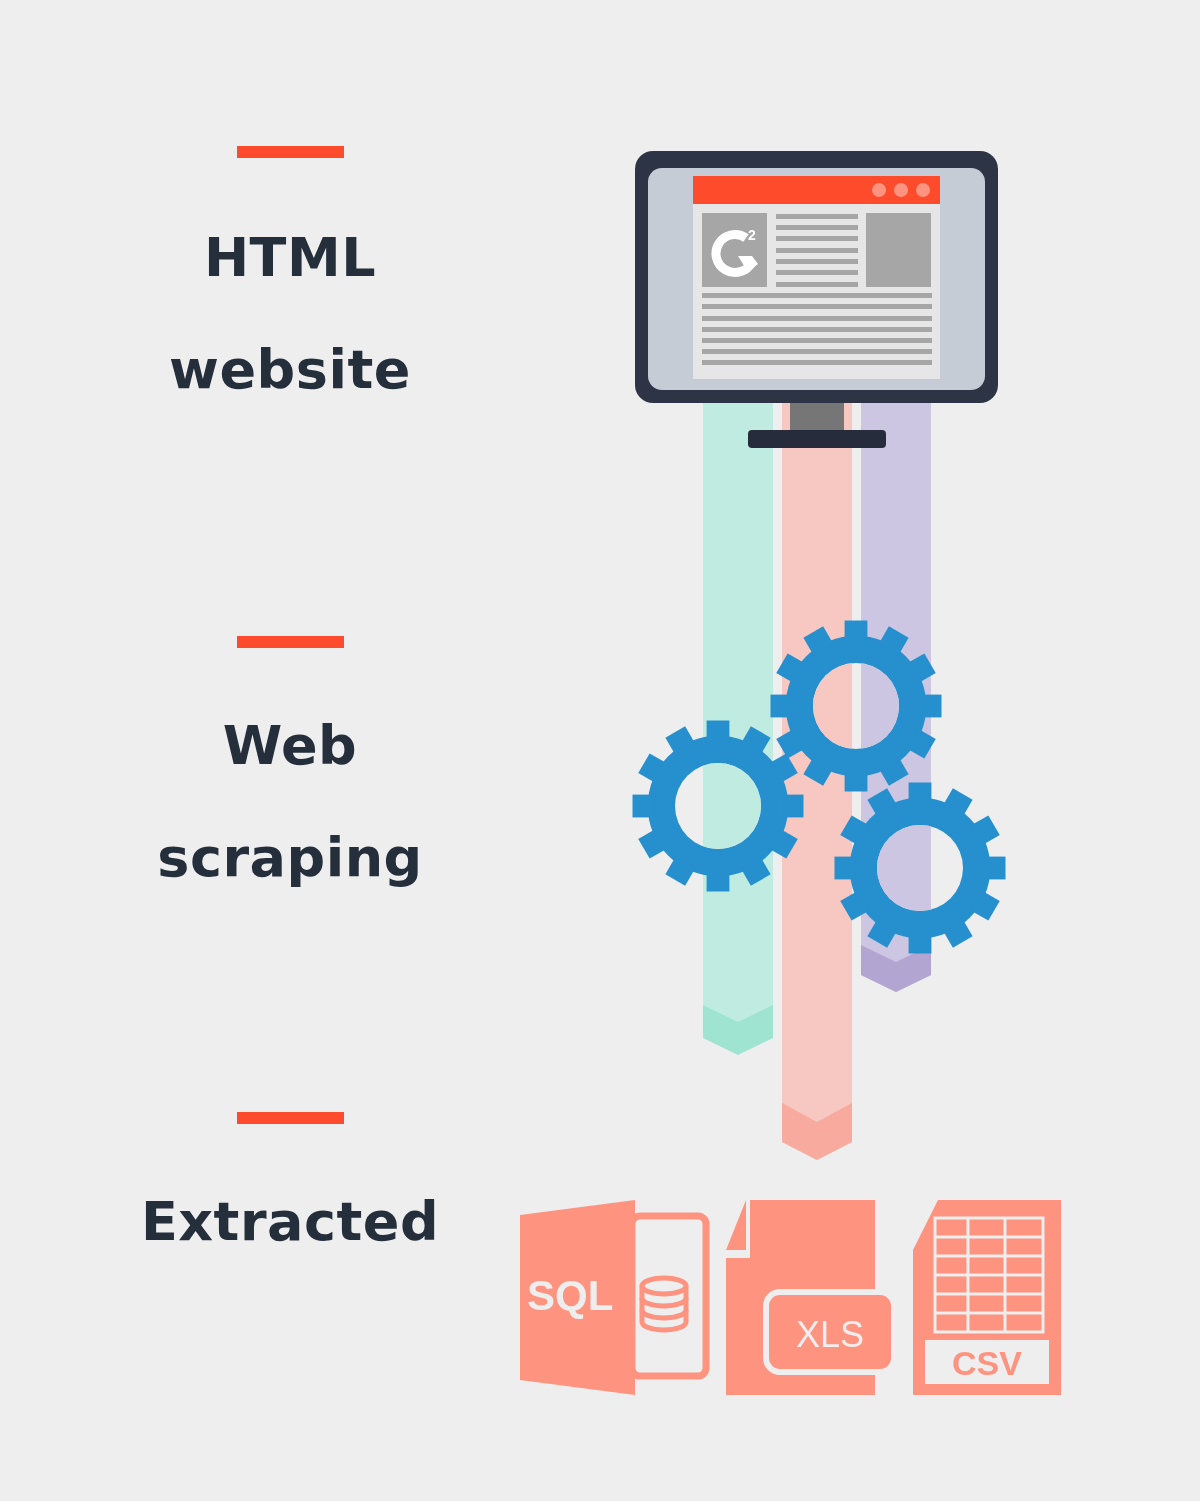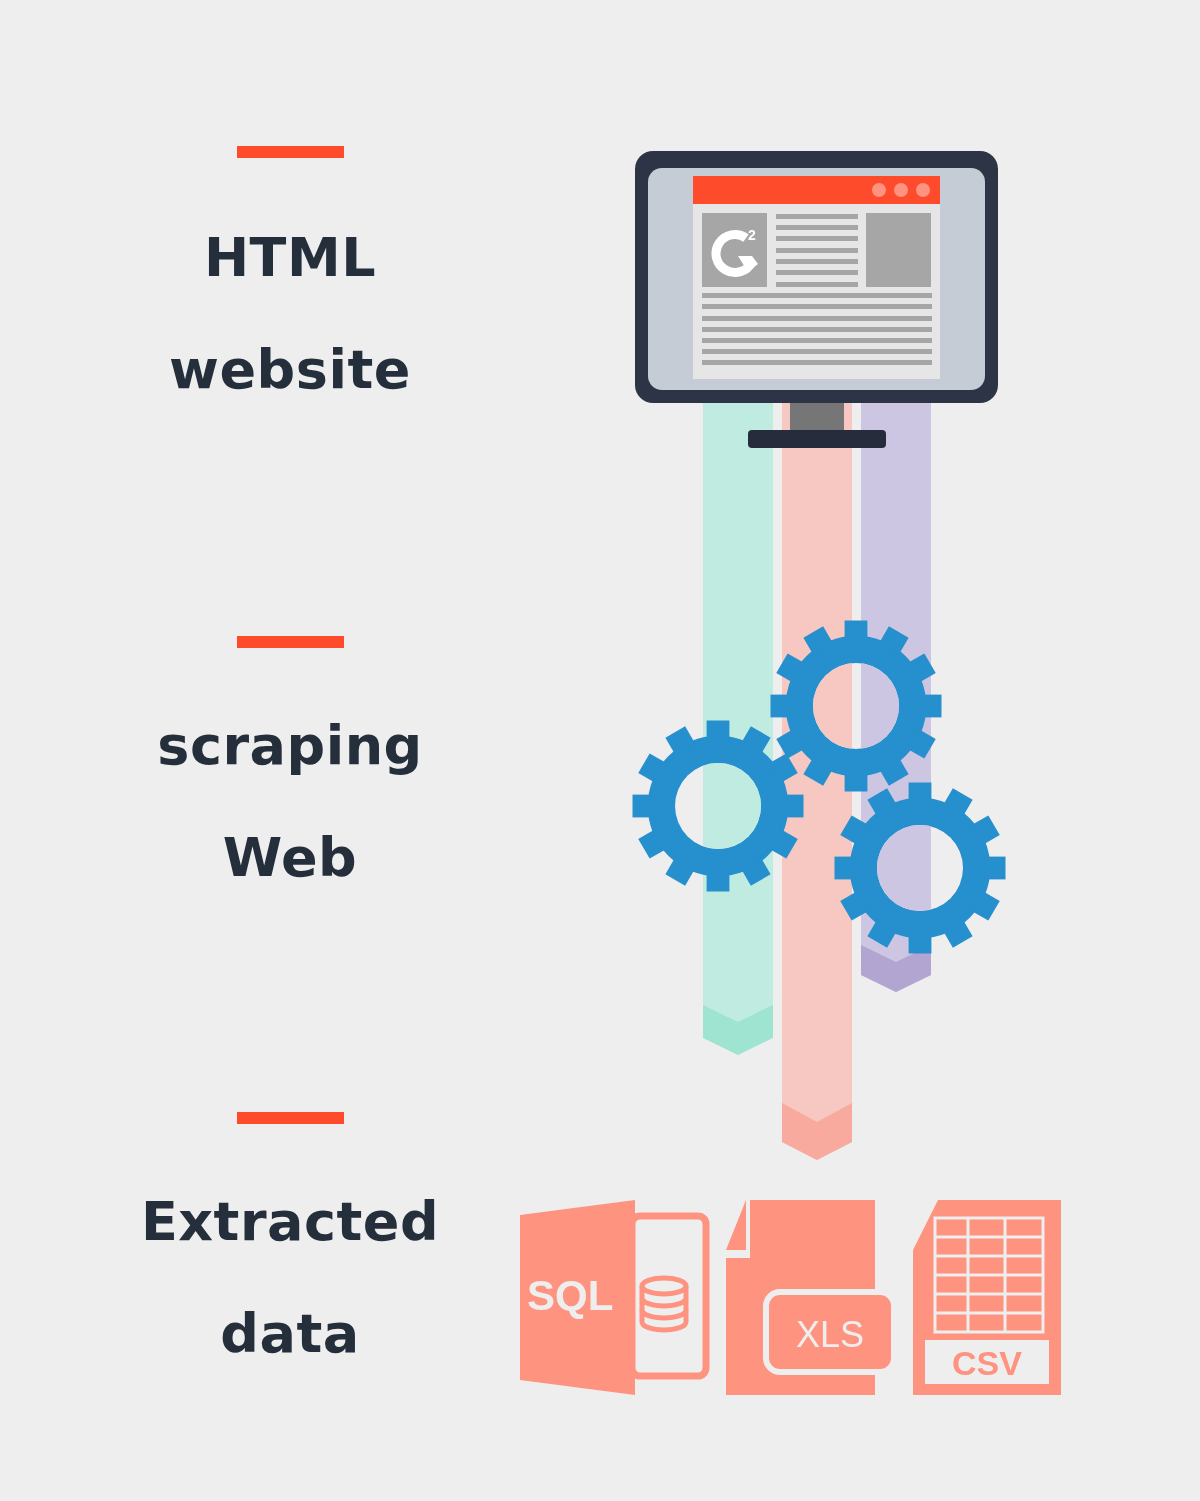--- a/index.html
+++ b/index.html
@@ -22,30 +22,29 @@
   <div class="bar" style="background:#fe4b2c"></div>
   <div class="label">
     <div>HTML</div>
     <div>website</div>
   </div>
 </div>
 
 <div class="step" id="step2">
   <div class="bar" style="background:#fe4b2c"></div>
   <div class="label">
+    <div>Web</div>
     <div>scraping</div>
-    <div>Web</div>
   </div>
 </div>
 
 <div class="step" id="step3">
   <div class="bar" style="background:#fe4b2c"></div>
   <div class="label">
     <div>Extracted</div>
-    <div>data</div>
   </div>
 </div>
 
 <svg width="1200" height="1501" viewBox="0 0 1200 1501">
 
   <g>
     <polygon points="703,400 773,400 773,1035 738,1055 703,1035" fill="#c0ebe1"></polygon>
     <polygon points="703,1005 738,1022 773,1005 773,1038 738,1055 703,1038" fill="#9fe3d1"></polygon>
   </g>
   <g>

